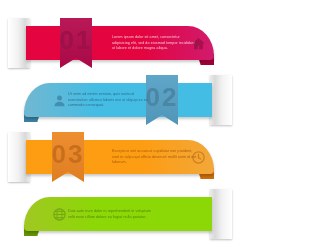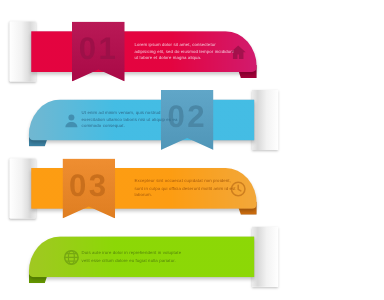--- a/index.html
+++ b/index.html
@@ -46,21 +46,21 @@
   
   .tail{
     position:absolute;top:40px;height:11px;width:17px;
     box-shadow:0 1px 2px rgba(0,0,0,.3);
   }
   .tail-r{right:24px;clip-path:polygon(0 0,100% 0,100% 100%,22% 100%);}
   .tail-l{left:24px;clip-path:polygon(0 0,100% 0,78% 100%,0 100%);}
 
   
   .badge{
-    position:absolute;top:4px;width:44px;height:50px;
+    position:absolute;top:4px;width:32px;height:50px;
     clip-path:polygon(0 0,100% 0,100% 100%,50% 80%,0 100%);
     box-shadow:0 2px 3px rgba(0,0,0,.28);
     display:flex;align-items:flex-start;justify-content:center;
   }
   .badge span{
     font-size:26px;font-weight:700;letter-spacing:2px;
     line-height:1;margin-top:9px;
     font-family:"Liberation Sans", sans-serif;
   }
 

